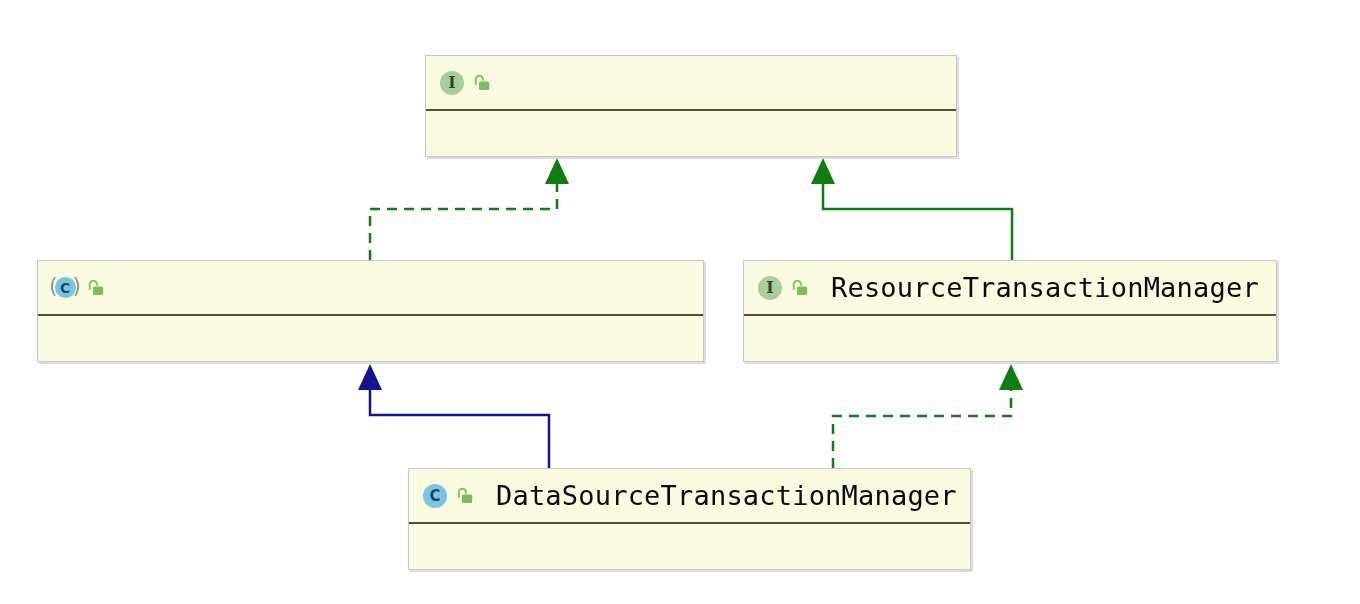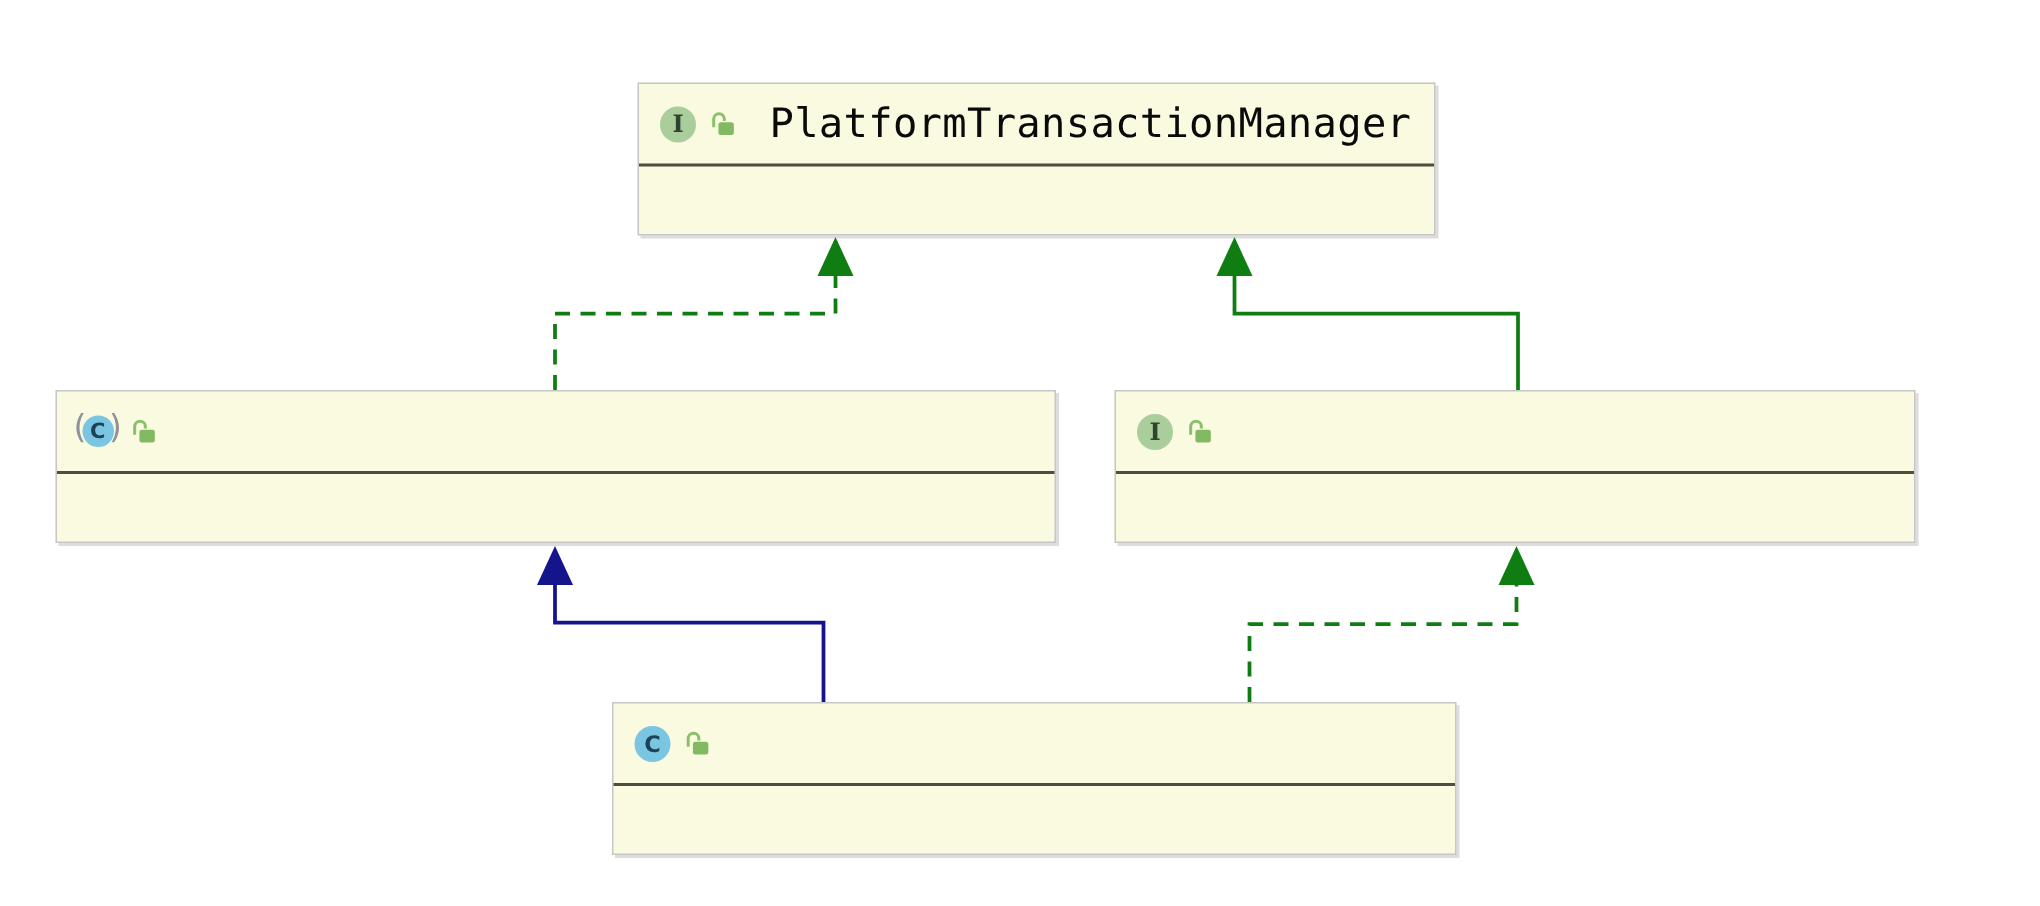--- a/index.html
+++ b/index.html
@@ -48,21 +48,20 @@
       </g>
     </svg>
 
   <div class="node" style="left:425px;top:55px;width:532px;">
     <div class="hdr">
       <span class="badge icircle">I</span>
       <svg class="lock" width="21" height="21" viewBox="0 0 20 20">
         <path d="M3.6 12.2 V7 a3.4 3.4 0 0 1 6.8 0 V8.3" fill="none" stroke="#8AC06B" stroke-width="1.9"></path>
         <rect x="6.6" y="9" width="9.8" height="8.2" rx="1.6" fill="#82BA64"></rect>
       </svg>
-      <span class="lbl">PlatformTransactionManager</span>
     </div>
     <div class="bod"></div>
   </div>
 
   <div class="node" style="left:37px;top:260px;width:667px;">
     <div class="hdr">
       <span class="aicon">
         <span class="paren">(</span>
         <span class="badge ccircle">C</span>
         <span class="paren">)</span>
@@ -75,28 +74,30 @@
     <div class="bod"></div>
   </div>
 
   <div class="node" style="left:743px;top:260px;width:534px;">
     <div class="hdr">
       <span class="badge icircle">I</span>
       <svg class="lock" width="21" height="21" viewBox="0 0 20 20">
         <path d="M3.6 12.2 V7 a3.4 3.4 0 0 1 6.8 0 V8.3" fill="none" stroke="#8AC06B" stroke-width="1.9"></path>
         <rect x="6.6" y="9" width="9.8" height="8.2" rx="1.6" fill="#82BA64"></rect>
       </svg>
+      <span class="lbl">ResourceTransactionManager</span>
     </div>
     <div class="bod"></div>
   </div>
 
   <div class="node" style="left:408px;top:468px;width:563px;">
     <div class="hdr">
       <span class="badge ccircle">C</span>
       <svg class="lock" width="21" height="21" viewBox="0 0 20 20">
         <path d="M3.6 12.2 V7 a3.4 3.4 0 0 1 6.8 0 V8.3" fill="none" stroke="#8AC06B" stroke-width="1.9"></path>
         <rect x="6.6" y="9" width="9.8" height="8.2" rx="1.6" fill="#82BA64"></rect>
       </svg>
+      <span class="lbl">DataSourceTransactionManager</span>
     </div>
     <div class="bod"></div>
   </div>
 
 </div>
 
 </body></html>

